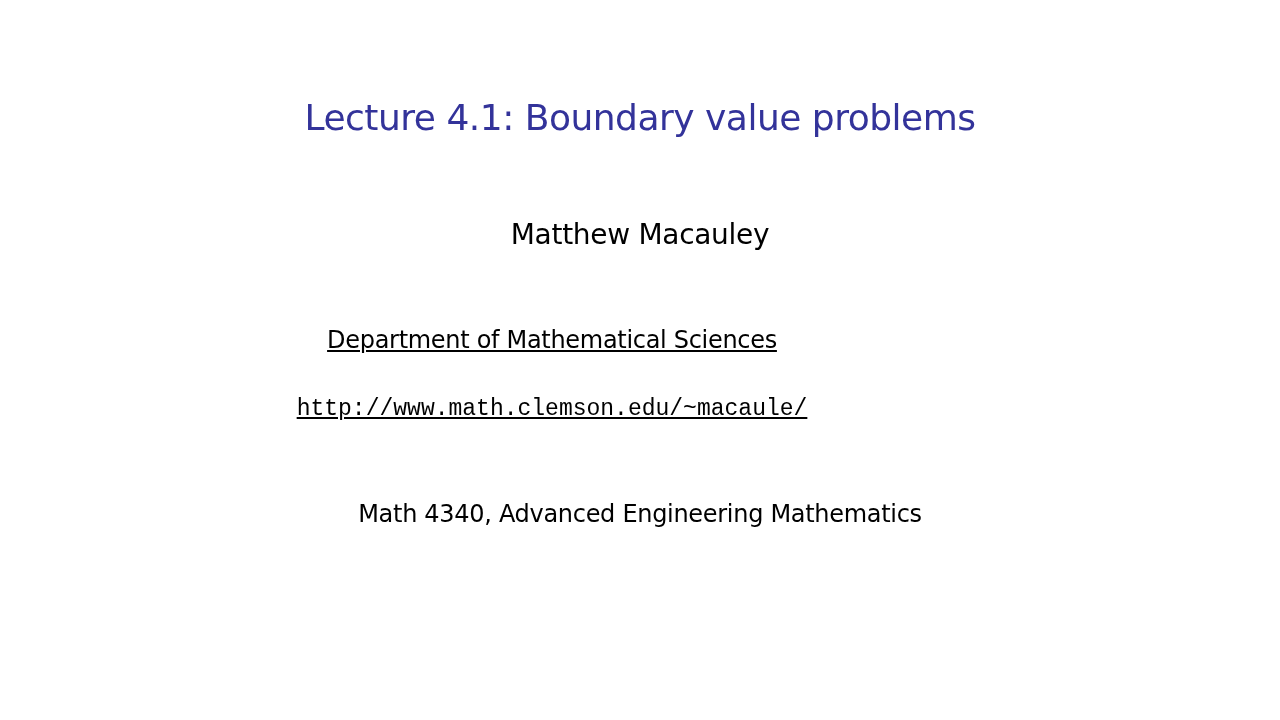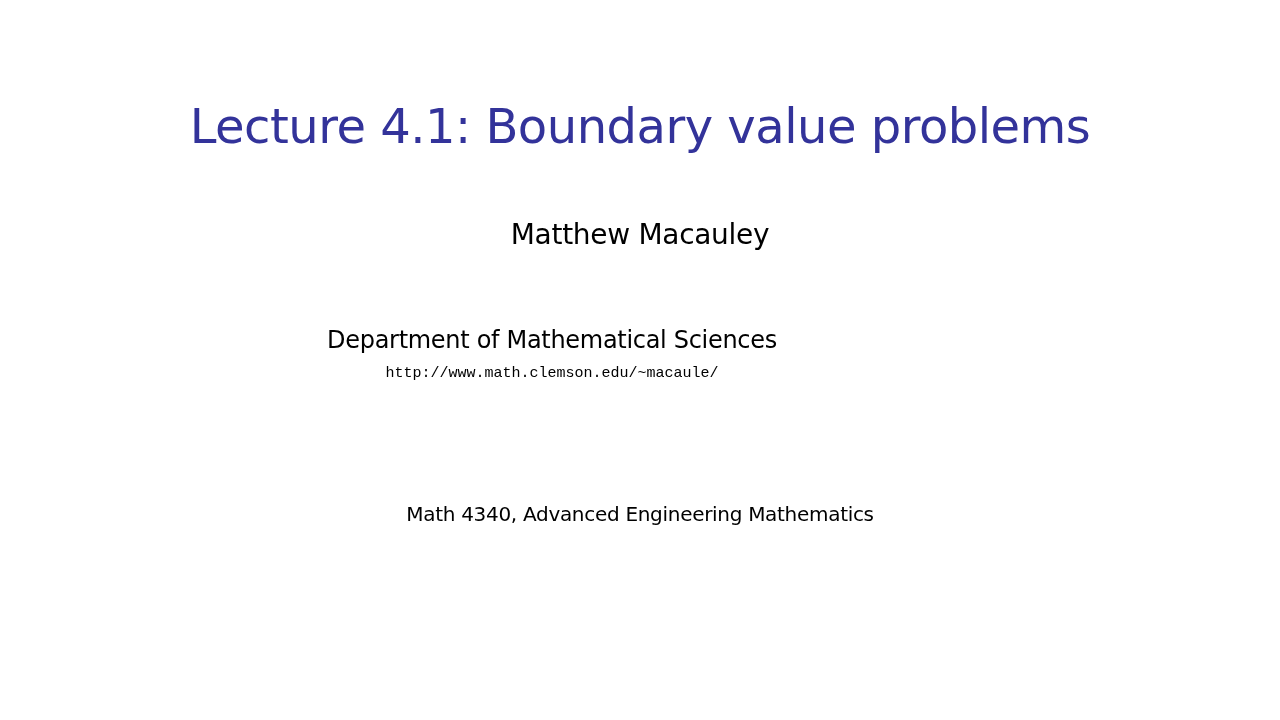--- a/index.html
+++ b/index.html
@@ -20,21 +20,21 @@
       left: 0; top: 0;
       width: 1280px;
       height: 720px;
     }
     .title {
       position: absolute;
       left: 0;
       width: 1280px;
       top: 70px;
       text-align: center;
-      font-size: 48px;
+      font-size: 36px;
       line-height: 48px;
       color: #33339a;
       font-weight: normal;
       letter-spacing: -0.5px;
     }
     .author {
       position: absolute;
       left: 0;
       width: 1280px;
       top: 219px;
@@ -45,40 +45,42 @@
     }
     .institute {
       position: absolute;
       left: 0;
       width: 1104px;
       top: 324px;
       text-align: center;
       font-size: 24px;
       line-height: 33px;
       letter-spacing: -0.3px;
+      text-decoration: underline;
     }
     .institute .line {
       display: block;
     }
     .institute .url {
       display: block;
       font-family: "Liberation Mono", "DejaVu Sans Mono", monospace;
-      font-size: 15px;
+      font-size: 23px;
       line-height: 33px;
       color: #000000;
       text-decoration: none;
       letter-spacing: 0px;
+      margin-top: 36px;
     }
     .course {
       position: absolute;
       left: 0;
       width: 1280px;
       top: 498px;
       text-align: center;
-      font-size: 20px;
+      font-size: 24px;
       line-height: 32px;
       letter-spacing: -0.3px;
     }
   </style>
 </head>
 <body>
 
 <div class="slide">
   <h1 class="title">Lecture 4.1: Boundary value problems</h1>
 

